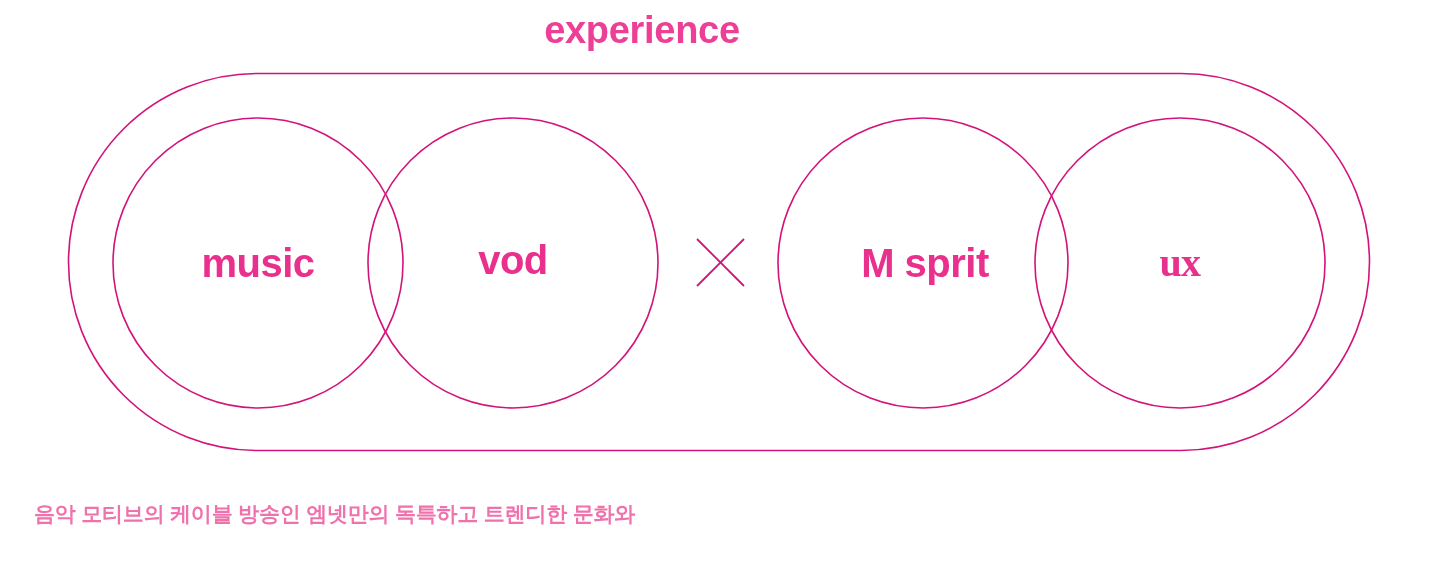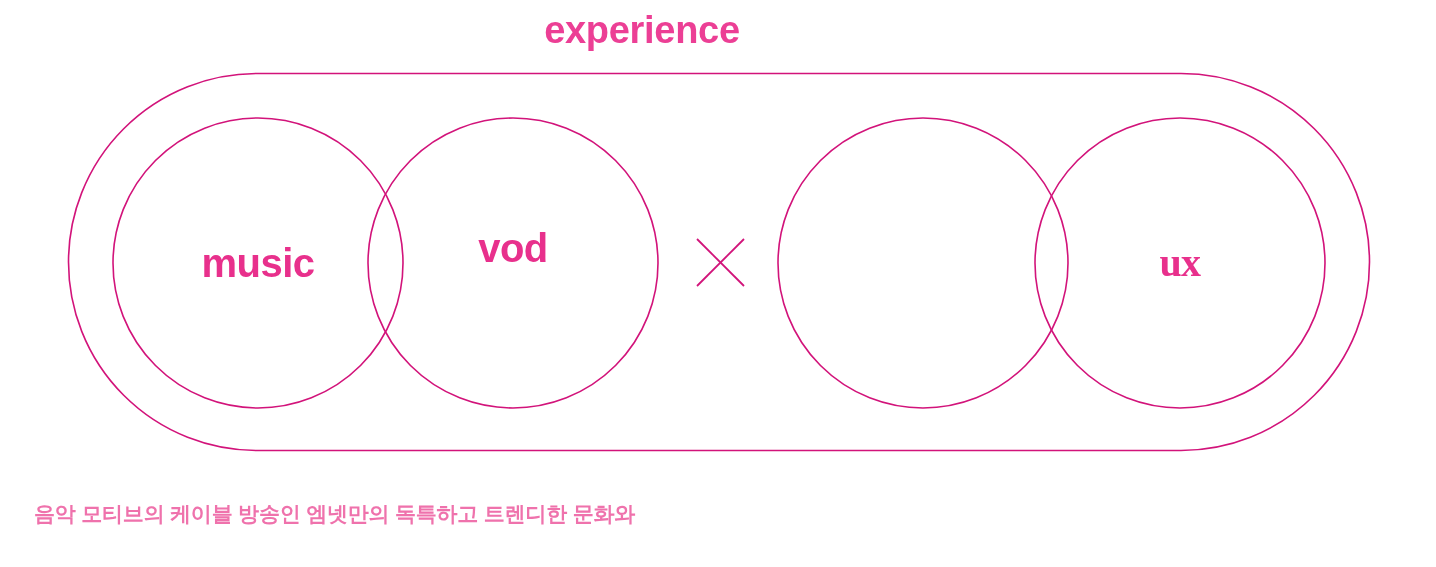--- a/index.html
+++ b/index.html
@@ -79,20 +79,21 @@
     <circle cx="923" cy="263" r="145" fill="none" stroke="#d2137a" stroke-width="1.6"></circle>
     <circle cx="1180" cy="263" r="145" fill="none" stroke="#d2137a" stroke-width="1.6"></circle>
 
     <g stroke="#d2137a" stroke-width="1.8" stroke-linecap="butt">
       <line x1="697" y1="239" x2="744" y2="286"></line>
       <line x1="744" y1="239" x2="697" y2="286"></line>
     </g>
   </svg>
 
   <div class="circle-label" style="left:258px; top:263px;">music</div>
-  <div class="circle-label" style="left:513px; top:248px;">vod</div>
+  <div class="circle-label" style="left:513px; top:260px;">vod</div>
+  <div class="circle-label" style="left:925px; top:263px;">M sprit</div>
   <div class="circle-label" style="left:1180px; top:263px;font-family:Liberation Serif, serif;">ux</div>
 
   <div id="caption">
     <span class="cap-line">음악 모티브의 케이블 방송인 엠넷만의 독특하고 트렌디한 문화와</span>
   </div>
 
 </div>
 
 </body></html>

